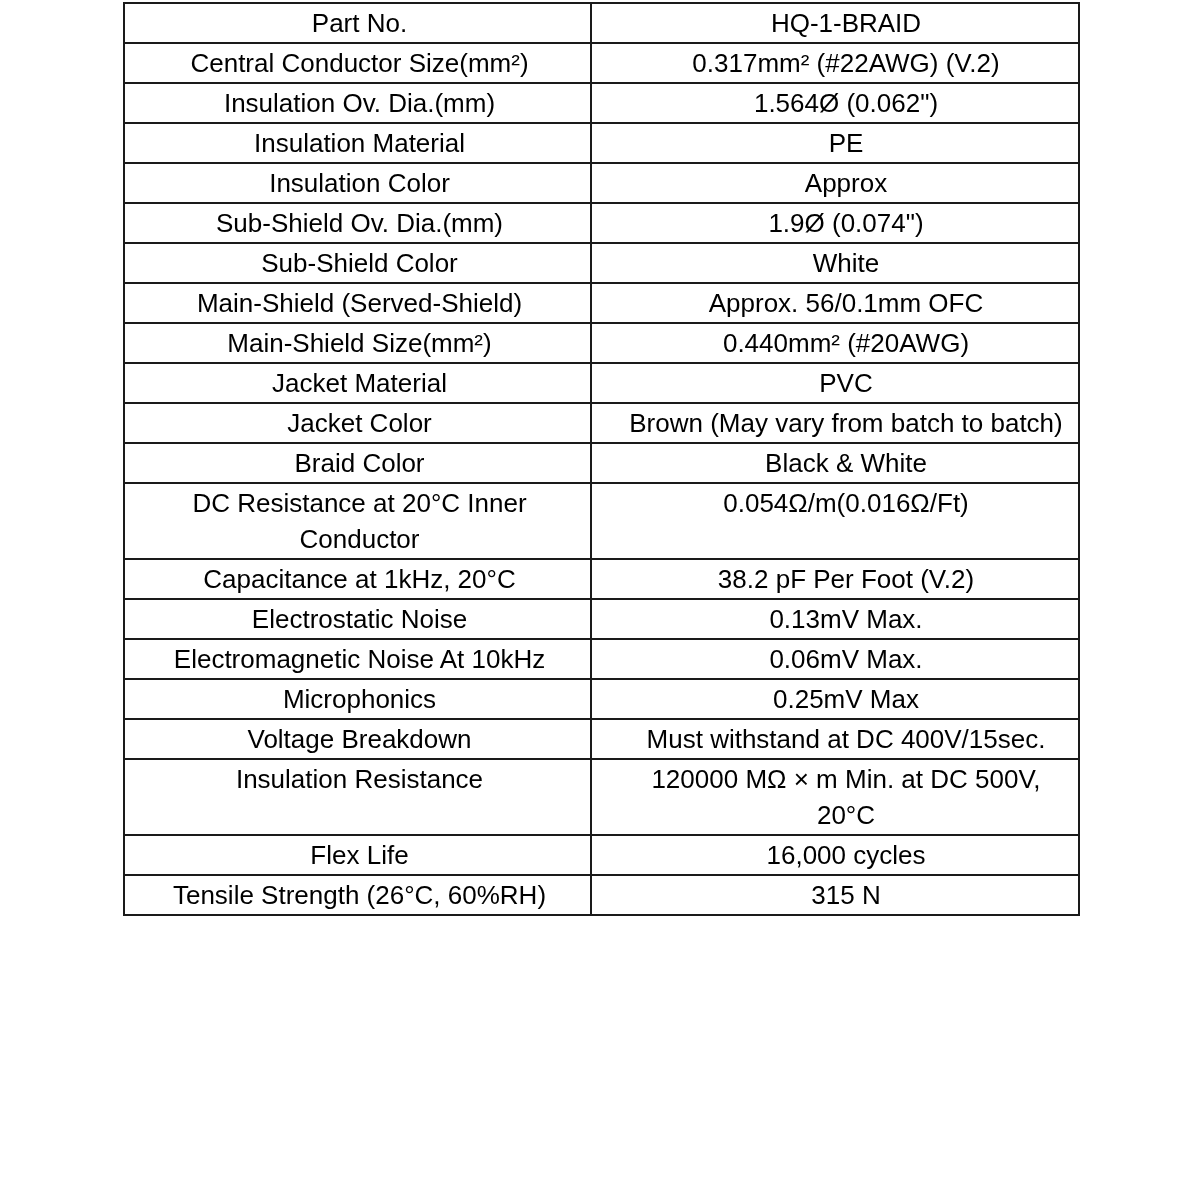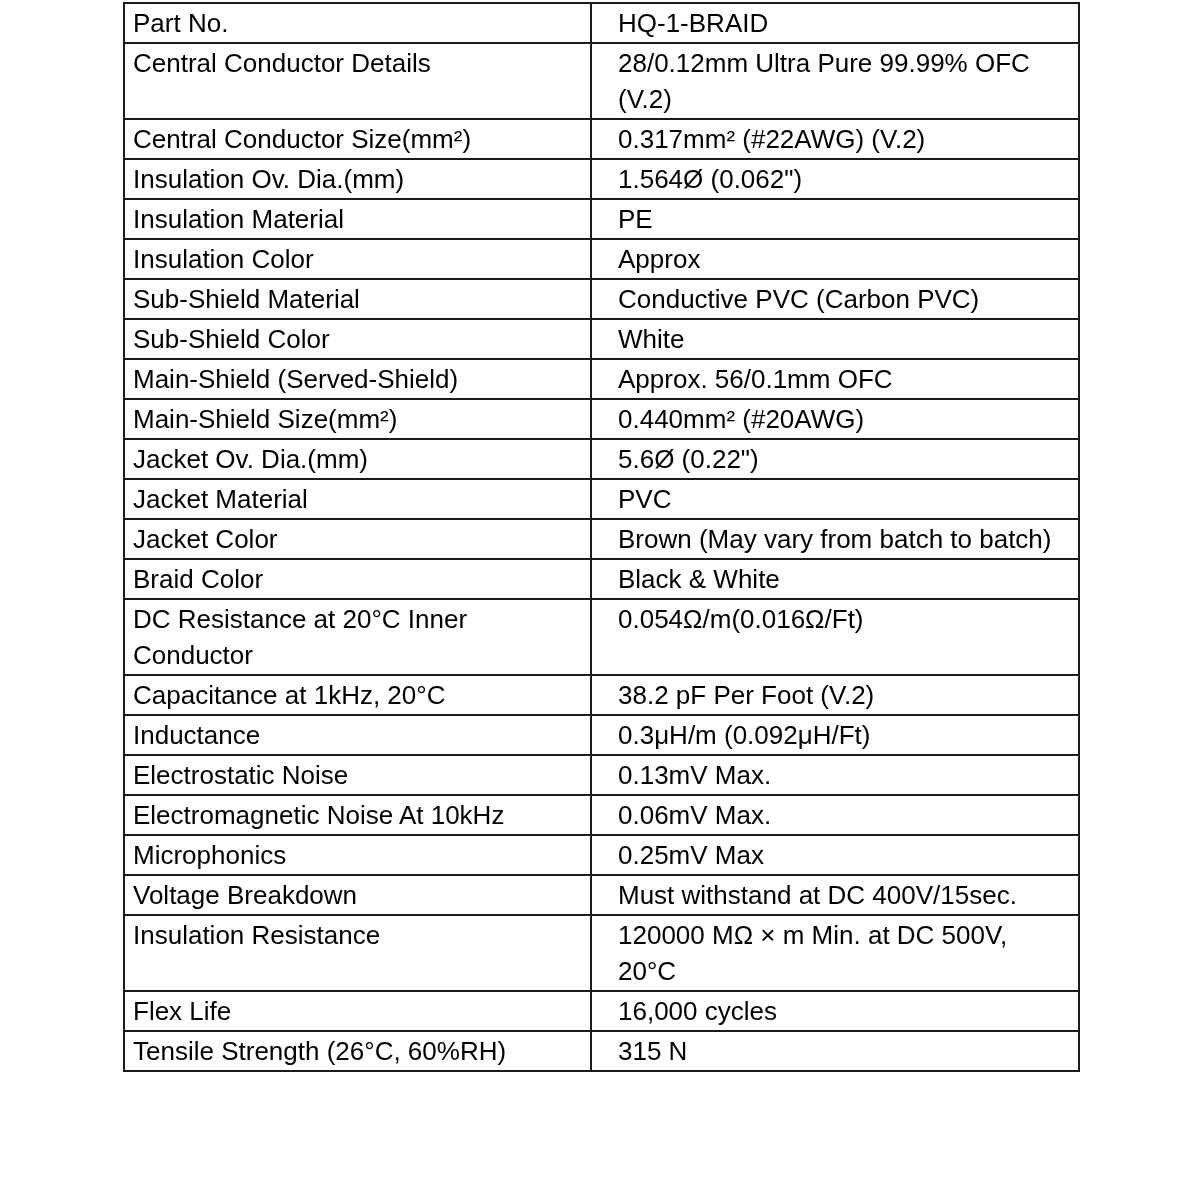--- a/index.html
+++ b/index.html
@@ -27,20 +27,21 @@
     border: 2px solid #1a1a1a;
     vertical-align: top;
     padding: 1px 4px 1px 8px;
   }
   .spec-table td.val {
     padding-left: 26px;
   }
   .spec-table td .cell-text {
     white-space: pre;
     overflow: hidden;
+    text-align: center;
   }
   .col-label { width: 467px; }
   .col-value { width: 488px; }
 </style>
 </head>
 <body>
 
 <table class="spec-table">
   <colgroup>
     <col class="col-label">
@@ -50,29 +51,20 @@
       <tr>
         <td>
           <div class="cell-text">Part No.</div>
         </td>
         <td class="val">
           <div class="cell-text">HQ-1-BRAID</div>
         </td>
       </tr>
       <tr>
         <td>
-          <div class="cell-text">Central Conductor Details</div>
-        </td>
-        <td class="val">
-          <div class="cell-text">28/0.12mm Ultra Pure 99.99% OFC
-(V.2)</div>
-        </td>
-      </tr>
-      <tr>
-        <td>
           <div class="cell-text">Central Conductor Size(mm²)</div>
         </td>
         <td class="val">
           <div class="cell-text">0.317mm² (#22AWG) (V.2)</div>
         </td>
       </tr>
       <tr>
         <td>
           <div class="cell-text">Insulation Ov. Dia.(mm)</div>
         </td>
@@ -91,24 +83,24 @@
       <tr>
         <td>
           <div class="cell-text">Insulation Color</div>
         </td>
         <td class="val">
           <div class="cell-text">Approx</div>
         </td>
       </tr>
       <tr>
         <td>
-          <div class="cell-text">Sub-Shield Material</div>
-        </td>
-        <td class="val">
-          <div class="cell-text">Conductive PVC (Carbon PVC)</div>
+          <div class="cell-text">Sub-Shield Ov. Dia.(mm)</div>
+        </td>
+        <td class="val">
+          <div class="cell-text">1.9Ø (0.074")</div>
         </td>
       </tr>
       <tr>
         <td>
           <div class="cell-text">Sub-Shield Color</div>
         </td>
         <td class="val">
           <div class="cell-text">White</div>
         </td>
       </tr>
@@ -119,28 +111,20 @@
         <td class="val">
           <div class="cell-text">Approx. 56/0.1mm OFC</div>
         </td>
       </tr>
       <tr>
         <td>
           <div class="cell-text">Main-Shield Size(mm²)</div>
         </td>
         <td class="val">
           <div class="cell-text">0.440mm² (#20AWG)</div>
-        </td>
-      </tr>
-      <tr>
-        <td>
-          <div class="cell-text">Jacket Ov. Dia.(mm)</div>
-        </td>
-        <td class="val">
-          <div class="cell-text">5.6Ø (0.22")</div>
         </td>
       </tr>
       <tr>
         <td>
           <div class="cell-text">Jacket Material</div>
         </td>
         <td class="val">
           <div class="cell-text">PVC</div>
         </td>
       </tr>
@@ -168,28 +152,20 @@
         <td class="val">
           <div class="cell-text">0.054Ω/m(0.016Ω/Ft)</div>
         </td>
       </tr>
       <tr>
         <td>
           <div class="cell-text">Capacitance at 1kHz, 20°C</div>
         </td>
         <td class="val">
           <div class="cell-text">38.2 pF Per Foot (V.2)</div>
-        </td>
-      </tr>
-      <tr>
-        <td>
-          <div class="cell-text">Inductance</div>
-        </td>
-        <td class="val">
-          <div class="cell-text">0.3μH/m (0.092μH/Ft)</div>
         </td>
       </tr>
       <tr>
         <td>
           <div class="cell-text">Electrostatic Noise</div>
         </td>
         <td class="val">
           <div class="cell-text">0.13mV Max.</div>
         </td>
       </tr>

